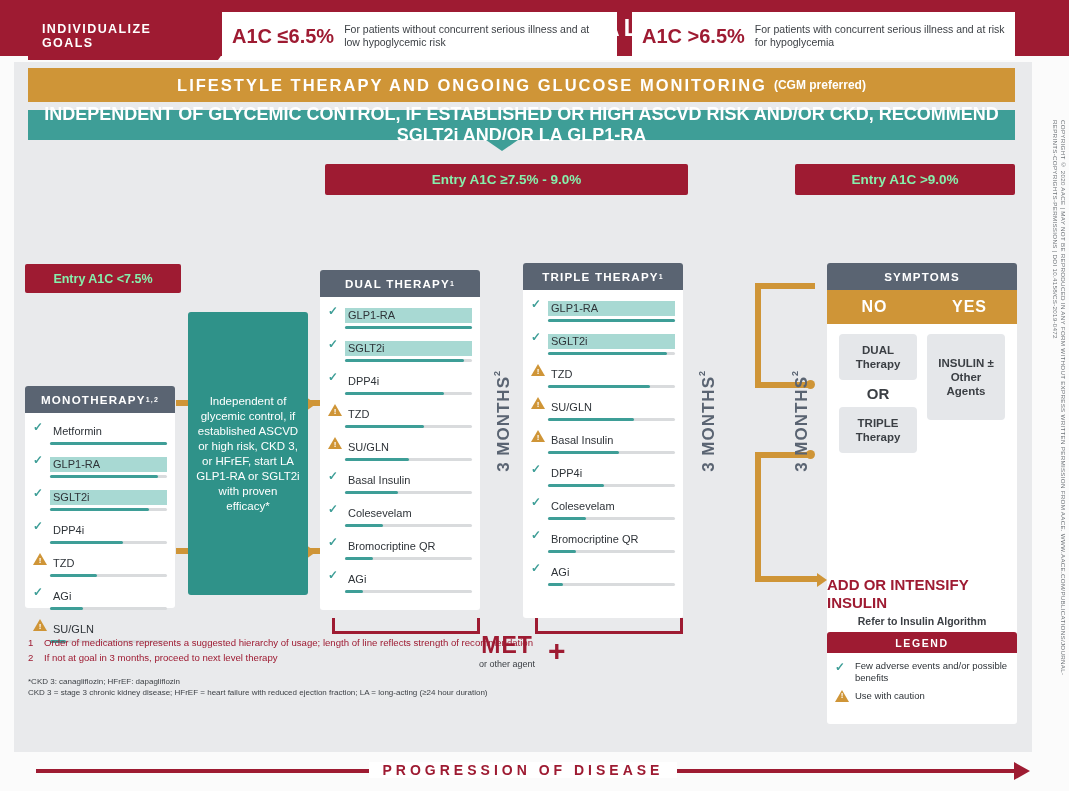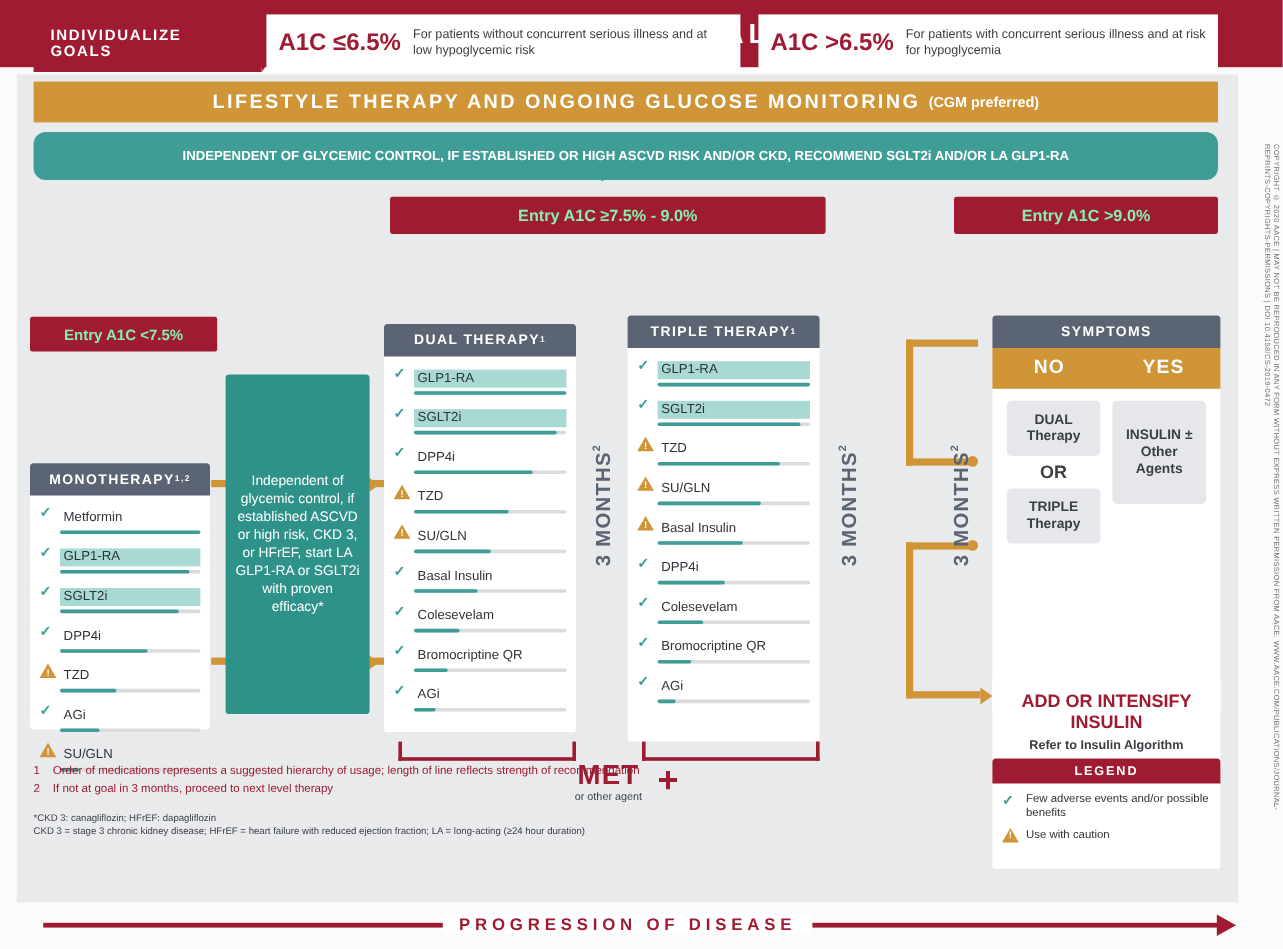--- a/index.html
+++ b/index.html
@@ -61,24 +61,24 @@
   .lifestyle {
     position:absolute; left:28px; top:68px; width:987px; height:34px;
     background:#cf9537; color:#fff;
     display:flex; align-items:center; justify-content:center;
     font-size:16.5px; font-weight:bold; letter-spacing:2px;
   }
   .lifestyle .sub { font-size:12px; font-weight:bold; letter-spacing:0; margin-left:7px; }
 
   
   .ascvd {
-    position:absolute; left:28px; top:110px; width:987px; height:40px;
+    position:absolute; left:28px; top:110px; width:987px; height:30px;
     background:#3e9e97; color:#fff;
     display:flex; align-items:center; justify-content:center;
-    font-size:11px; font-weight:bold; text-align:center;border-radius:10px;
+    font-size:18px; font-weight:bold; text-align:center;
   }
   .ascvd-tip {
     position:absolute; left:486px; top:140px;
     width:0;height:0;border-left:16px solid transparent;border-right:16px solid transparent;
     border-top:11px solid #3e9e97;
   }
 
   
   .entrybar {
     position:absolute; background:#9e1b32; color:#86efac;
@@ -194,21 +194,21 @@
   
   .gold-arrow {
     position:absolute; left:900px; top:542px;
     width:0;height:0;border-left:22px solid transparent;border-right:22px solid transparent;
     border-top:18px solid #cf9537;
   }
 
   
   .intensify {
     position:absolute; left:827px; top:563px; width:190px; height:77px;
-    background:#fff; border-radius:3px; text-align:center;
+    background:#fff; border-radius:3px; 
     display:flex; flex-direction:column; align-items:center; justify-content:center;
   }
   .intensify .t1 { color:#9e1b32; font-size:15px; font-weight:bold; line-height:18px; }
   .intensify .t2 { color:#3b3f44; font-size:10.5px; font-weight:bold; margin-top:3px; }
 
   
   .legend { position:absolute; left:827px; top:632px; width:190px; height:92px; background:#fff; border-radius:3px; }
   .legend-head {
     background:#9e1b32; color:#fff; height:21px; font-size:10.5px; font-weight:bold;
     letter-spacing:1.6px; display:flex; align-items:center; justify-content:center;

